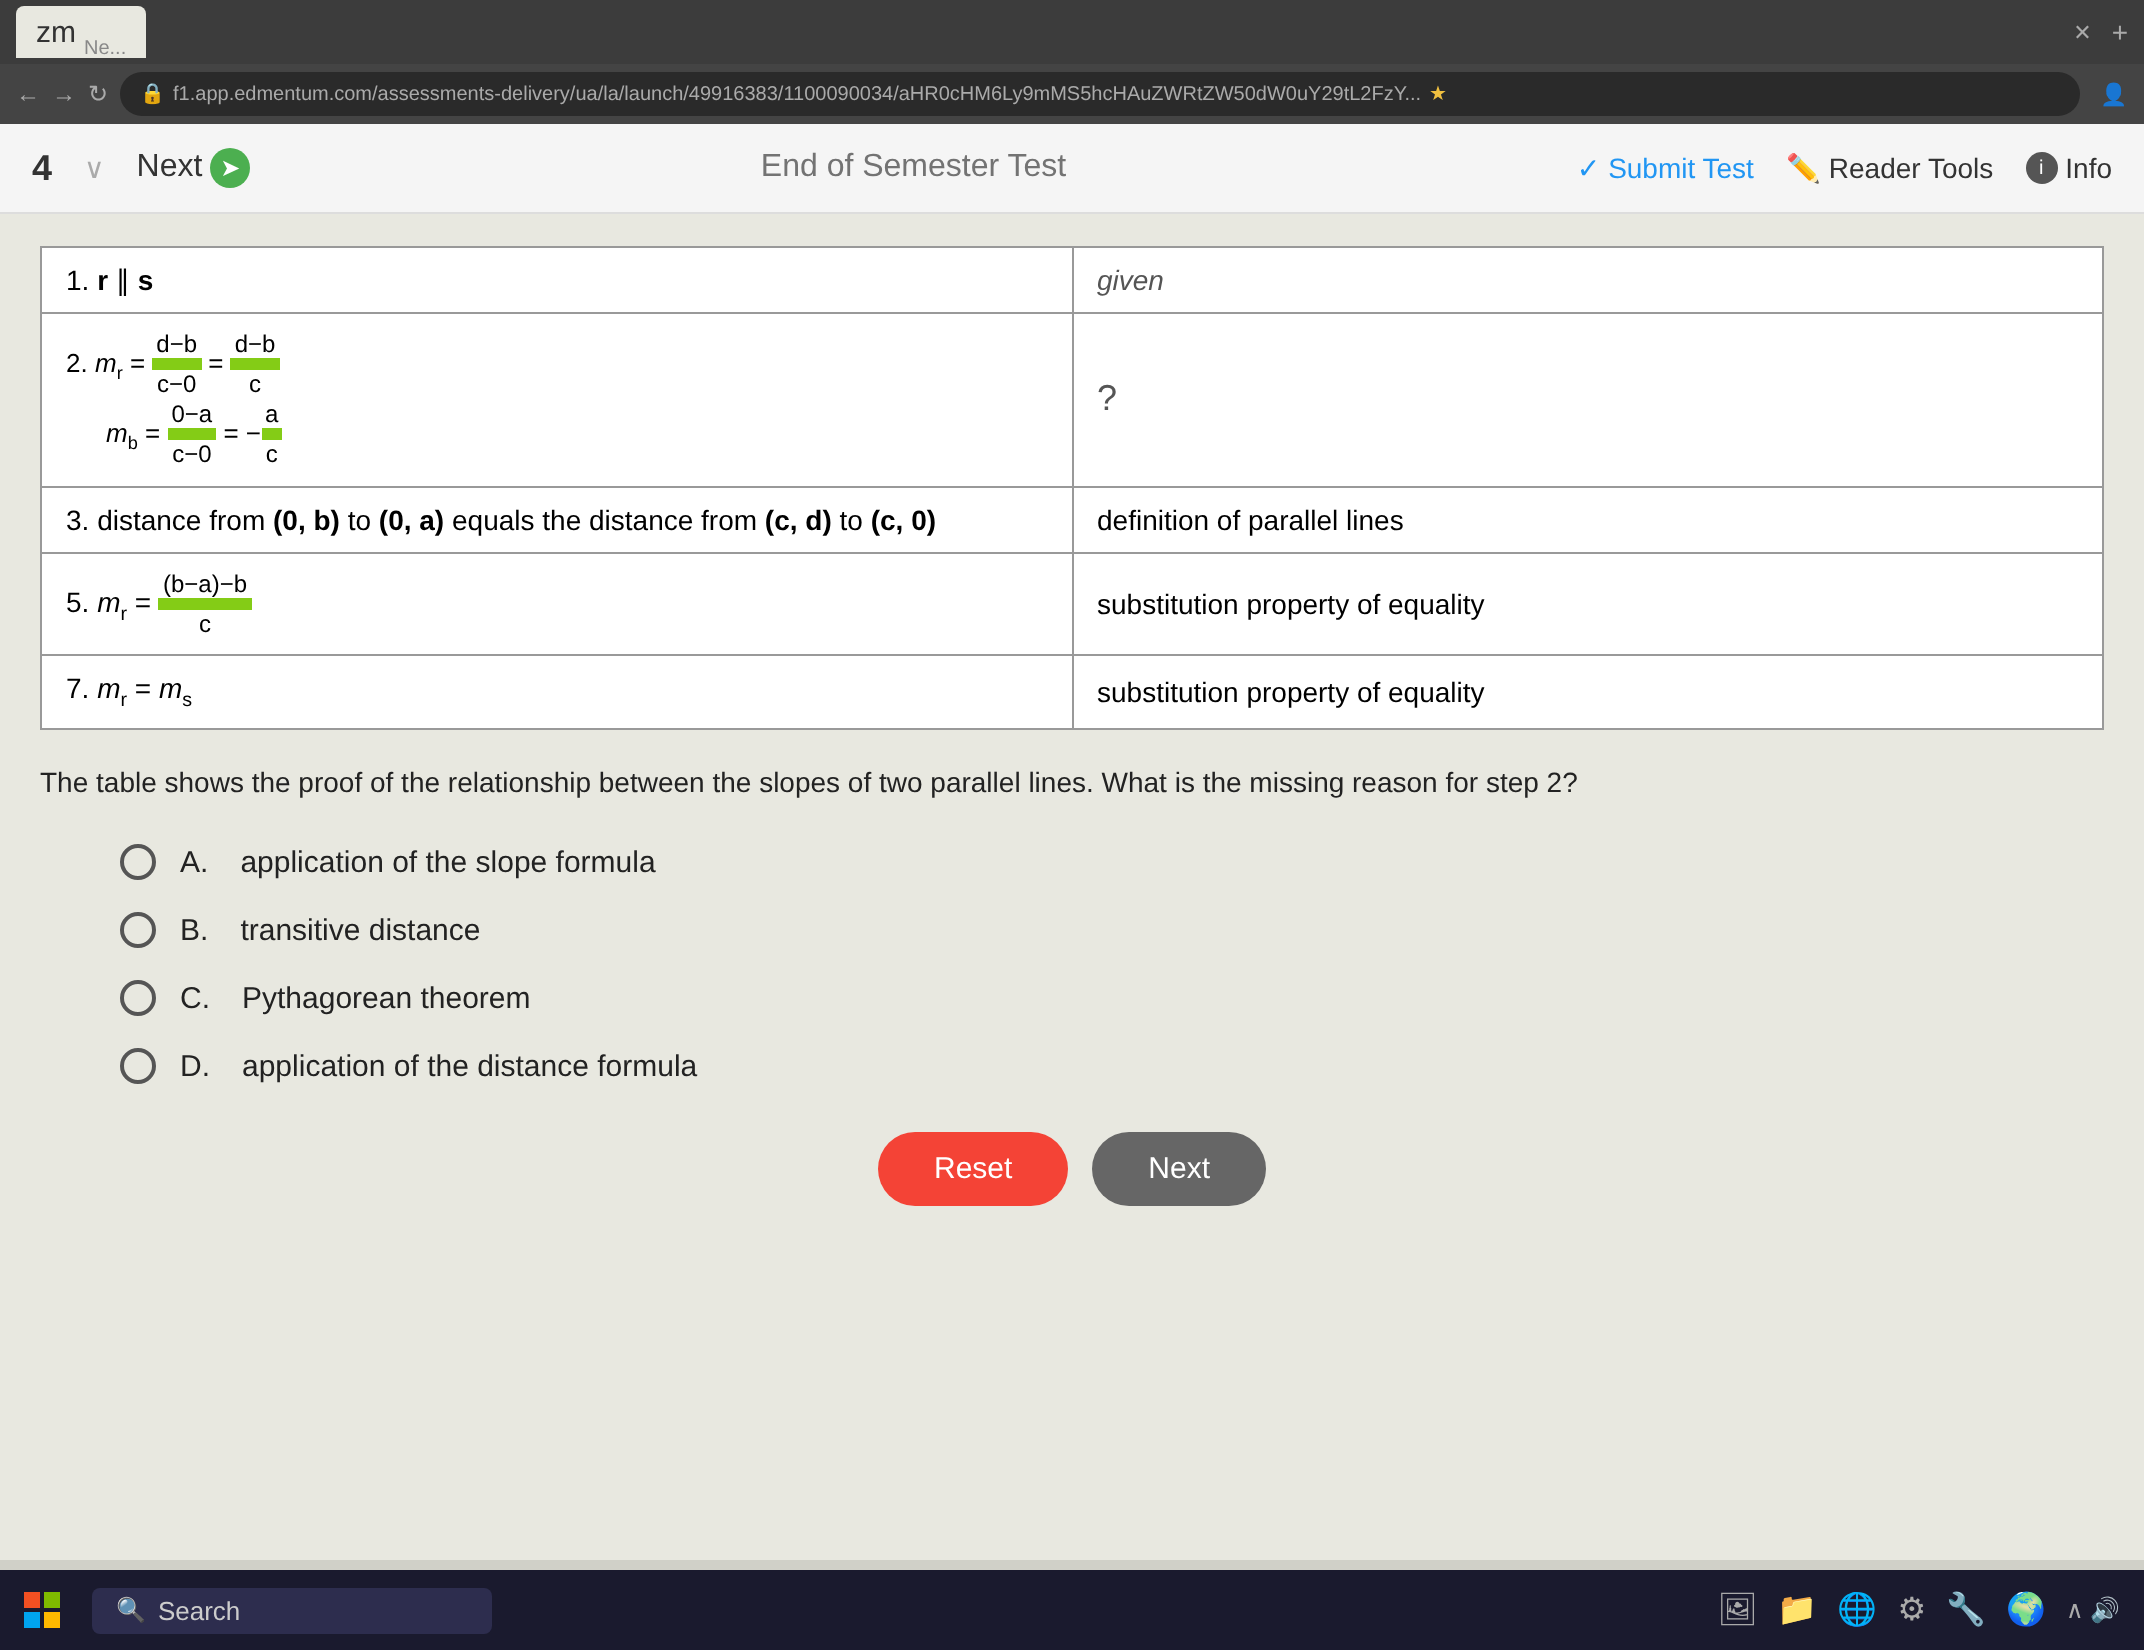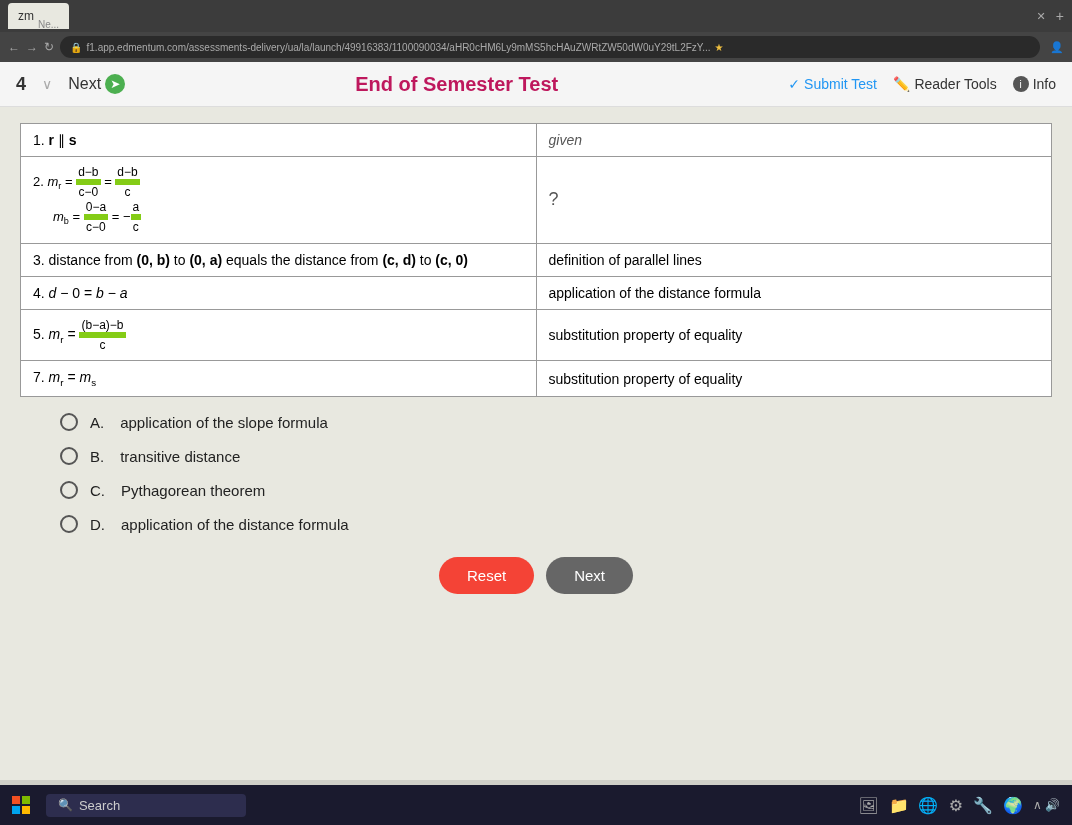--- a/index.html
+++ b/index.html
@@ -34,23 +34,23 @@
       height: 20px;
       background: #4caf50;
       border-radius: 50%;
       display: flex;
       align-items: center;
       justify-content: center;
       color: white;
       font-size: 12px;
     }
     .page-title {
-      font-size: 20px;
-      font-weight: bold;
-      color: #be185d;
+      font-size: 16px;
+      font-weight: normal;
+      color: #737373;
       flex: 1;
       text-align: center;
     }
     .top-nav-right {
       display: flex;
       align-items: center;
       gap: 16px;
     }
     .submit-btn {
       display: flex;
@@ -274,21 +274,21 @@
       line-height: 1.2;
     }
     .fraction .num { border-bottom: 6px solid #84cc16; padding: 0 2px; }
     .fraction .den { padding: 0 2px; }
   </style>
 </head>
 <body>
 
 <div class="browser-top">
   <div class="browser-tab active">
-    <span style="font-size:12px;">zm</span>
+    <span style="font-size:15px;">zm</span>
     <span style="color:#888; font-size:10px;margin-top:16px;">Ne...</span>
   </div>
   <div style="color:#aaa; font-size:11px; margin-left:auto; cursor:pointer;">✕</div>
   <div style="color:#aaa; font-size:14px; margin-left:6px; cursor:pointer;">+</div>
 </div>
 
 <div class="url-bar-row">
   <span style="color:#aaa; font-size:12px; cursor:pointer;">←</span>
   <span style="color:#aaa; font-size:12px; cursor:pointer;">→</span>
   <span style="color:#aaa; font-size:12px; cursor:pointer;">↻</span>
@@ -358,26 +358,20 @@
         <td class="question-cell">?</td>
       </tr>
 
       <tr>
         <td>
           <span>3. distance from <strong>(0, b)</strong> to <strong>(0, a)</strong> equals the distance from <strong>(c, d)</strong> to <strong>(c, 0)</strong></span>
         </td>
         <td>definition of parallel lines</td>
       </tr>
 
-      <tr>
-        <td>
-          <span>4. <em>d</em> − 0 = <em>b</em> − <em>a</em></span>
-        </td>
-        <td>application of the distance formula</td>
-      </tr>
 
       <tr>
         <td>
           <span>5. <em>m</em><sub>r</sub> = <span class="fraction">
                 <span class="num">(b−a)−b</span>
                 <span class="den">c</span>
               </span></span>
         </td>
         <td>substitution property of equality</td>
       </tr>
@@ -385,20 +379,21 @@
 
       <tr>
         <td>
           <span>7. <em>m</em><sub>r</sub> = <em>m</em><sub>s</sub></span>
         </td>
         <td>substitution property of equality</td>
       </tr>
     </tbody>
   </table>
 
+  <div class="question-text">The table shows the proof of the relationship between the slopes of two parallel lines. What is the missing reason for step 2?</div>
 
   <div class="answer-choices">
     <div class="answer-choice">
       <div class="radio-circle"></div>
       <span class="choice-label">A.</span>
       <span>application of the slope formula</span>
     </div>
     <div class="answer-choice">
       <div class="radio-circle"></div>
       <span class="choice-label">B.</span>

